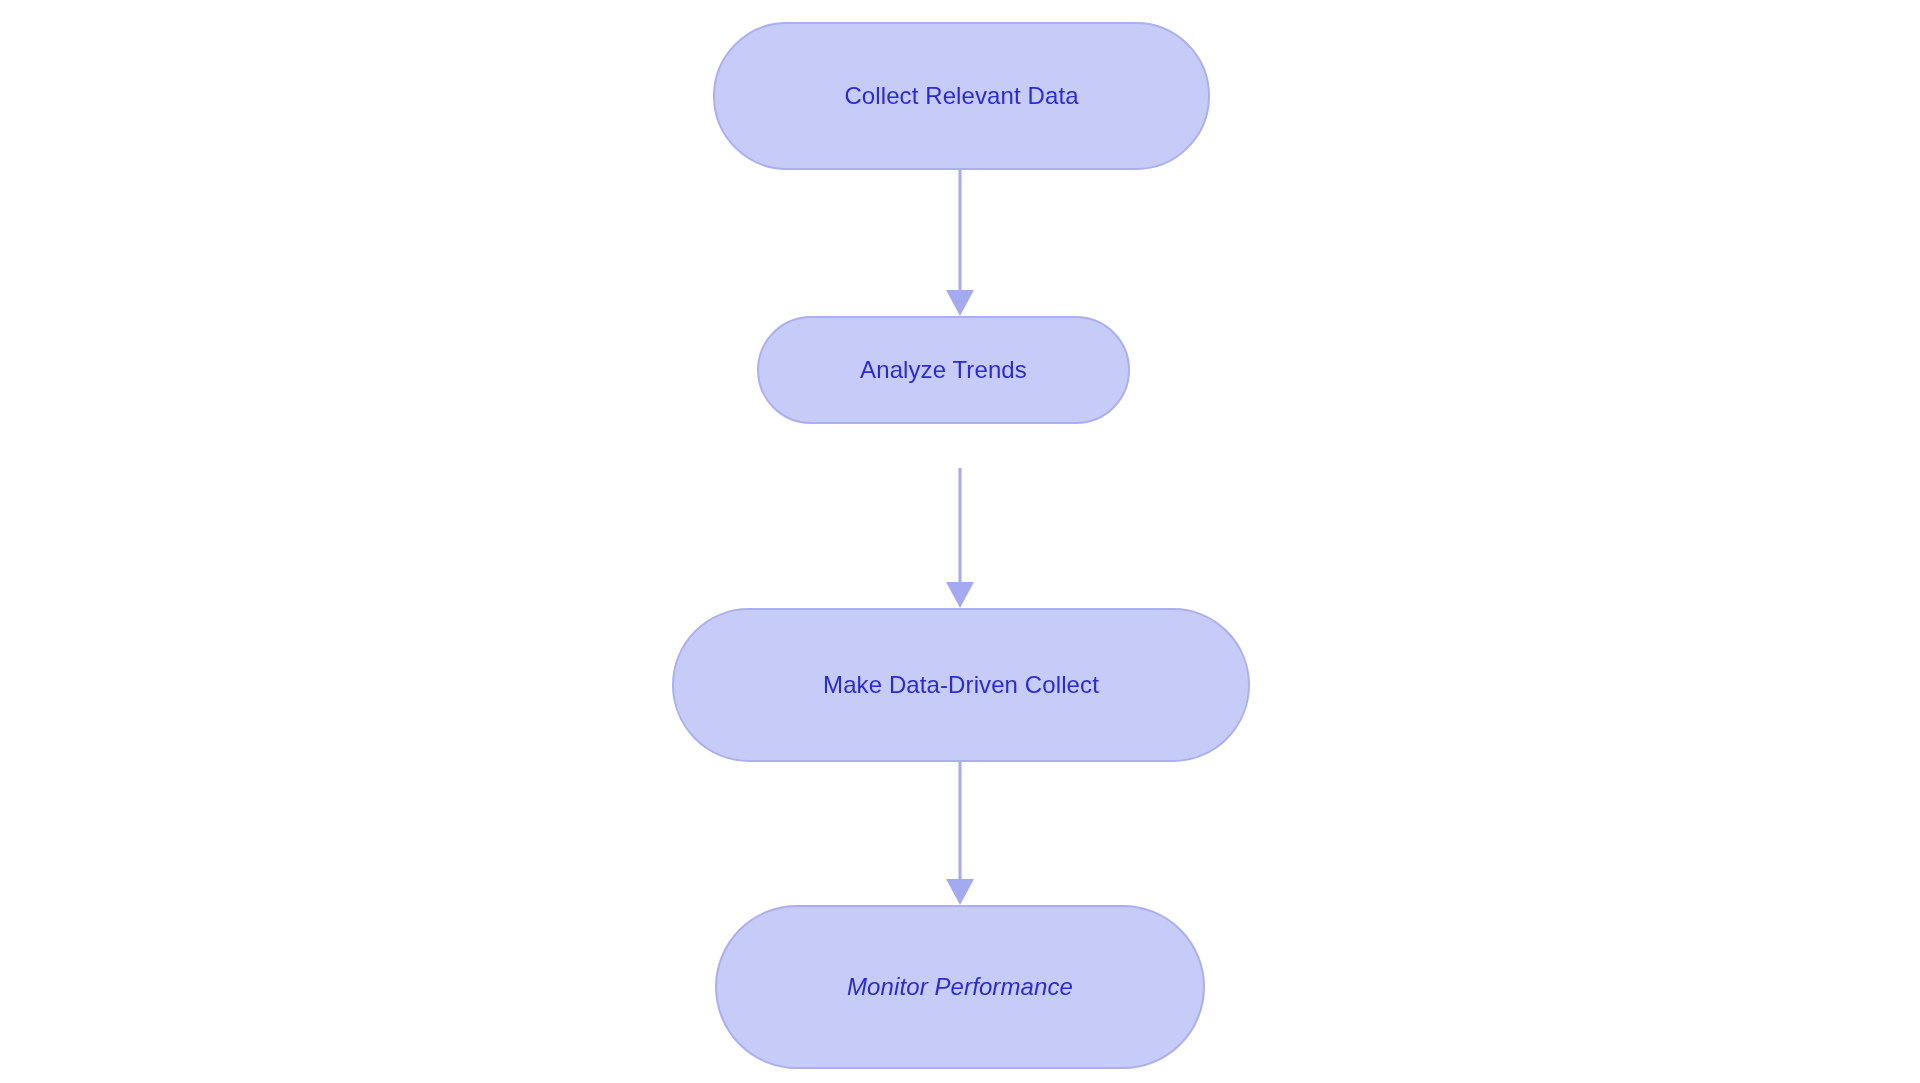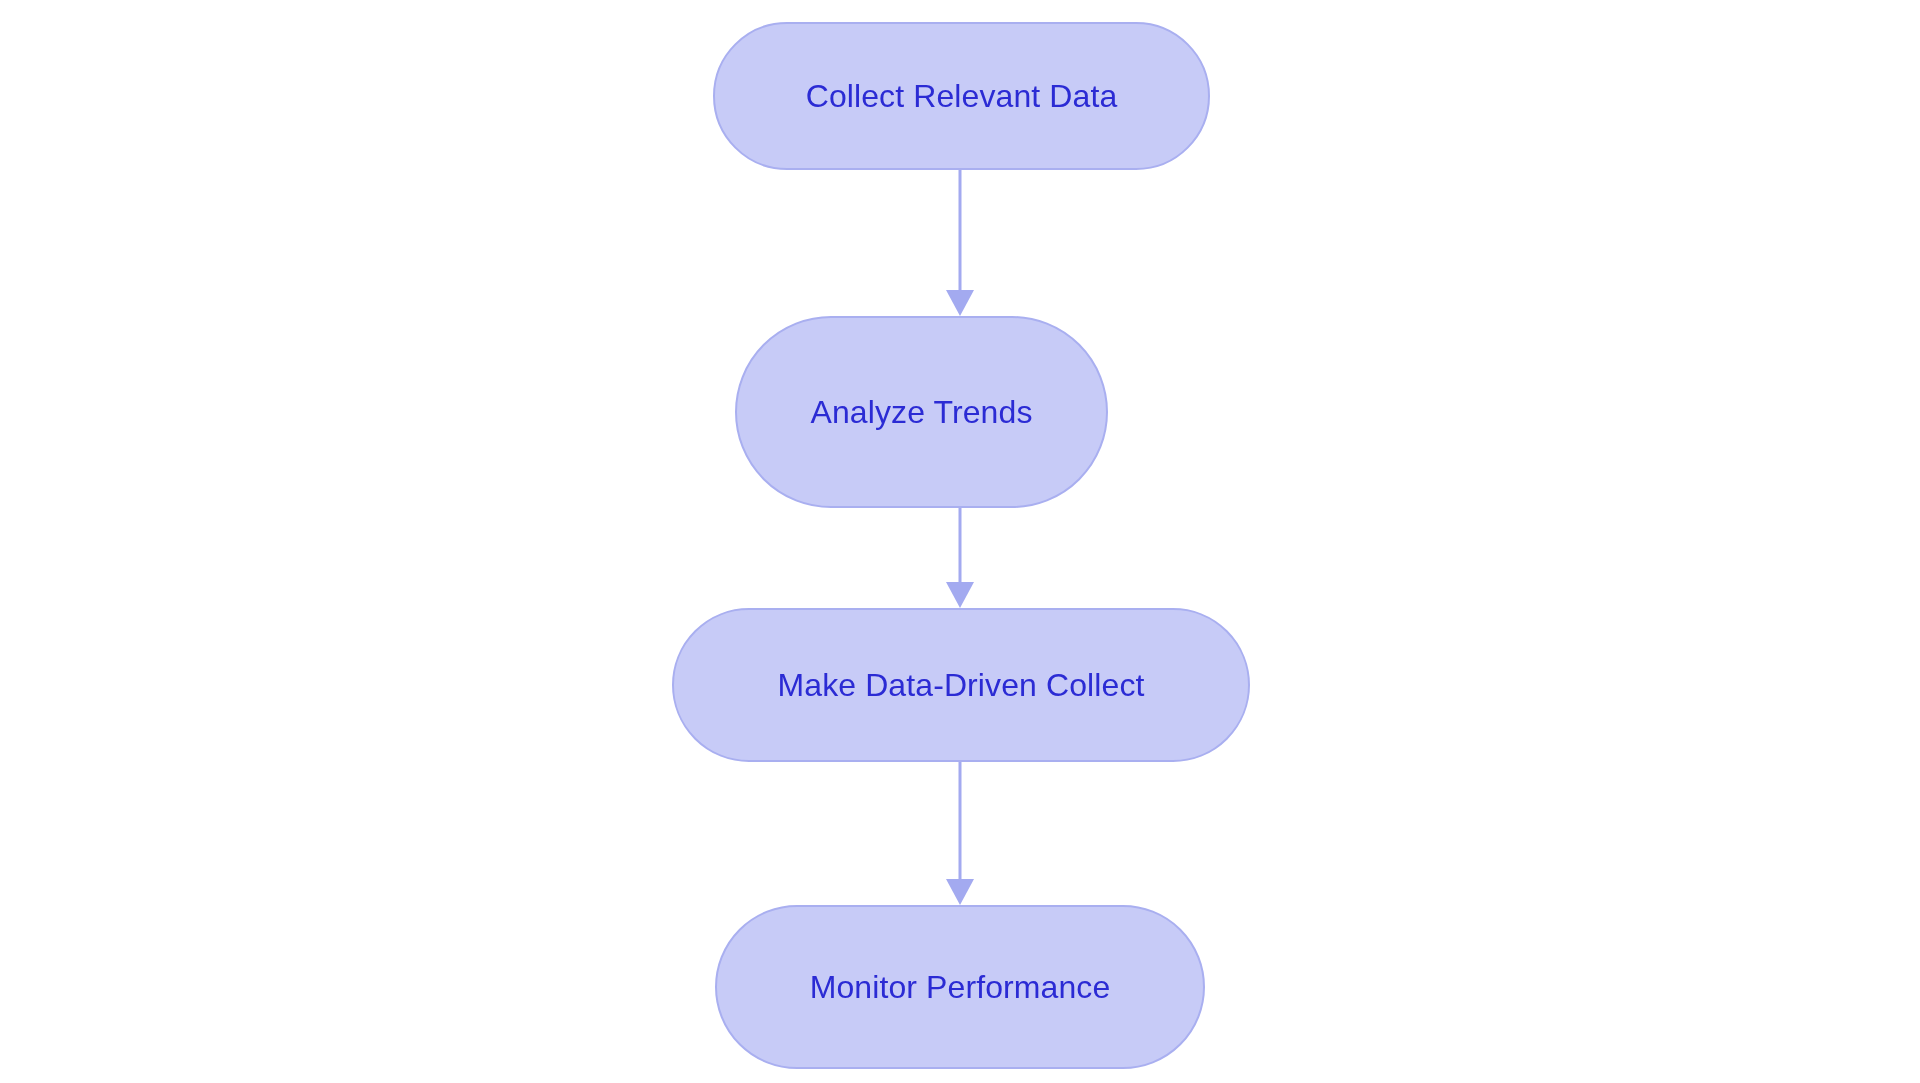--- a/index.html
+++ b/index.html
@@ -29,41 +29,41 @@
     display: flex;
     align-items: center;
     justify-content: center;
     background: #c7cbf7;
     border: 2px solid #a9aff0;
     border-radius: 999px;
     z-index: 2;
   }
   .node-label {
     color: #2b2bd4;
-    font-size: 32px;
+    font-size: 24px;
     font-weight: 400;
     line-height: 1.2;
     letter-spacing: 0.1px;
     white-space: nowrap;
     text-align: center;
     font-family: "Liberation Sans", "DejaVu Sans", sans-serif;
   }
 
   
   #node-collect-relevant-data {
     left: 713px;  top: 22px;   width: 497px;  height: 148px;
   }
   #node-analyze-trends {
-    left: 735px;  top: 316px;  width: 373px;  height: 192px;
+    left: 757px;  top: 316px;  width: 373px;  height: 108px;
   }
   #node-make-data-driven-choices {
     left: 672px;  top: 608px;  width: 578px;  height: 154px;
   }
   #node-monitor-performance {
-    left: 715px;  top: 905px;  width: 490px;  height: 164px;
+    left: 715px;  top: 905px;  width: 490px;  height: 164px; font-style: italic;
   }
 
   
   .connector {
     position: absolute;
     left: 960px;
     transform: translateX(-50%);
     width: 40px;
     z-index: 1;
   }

